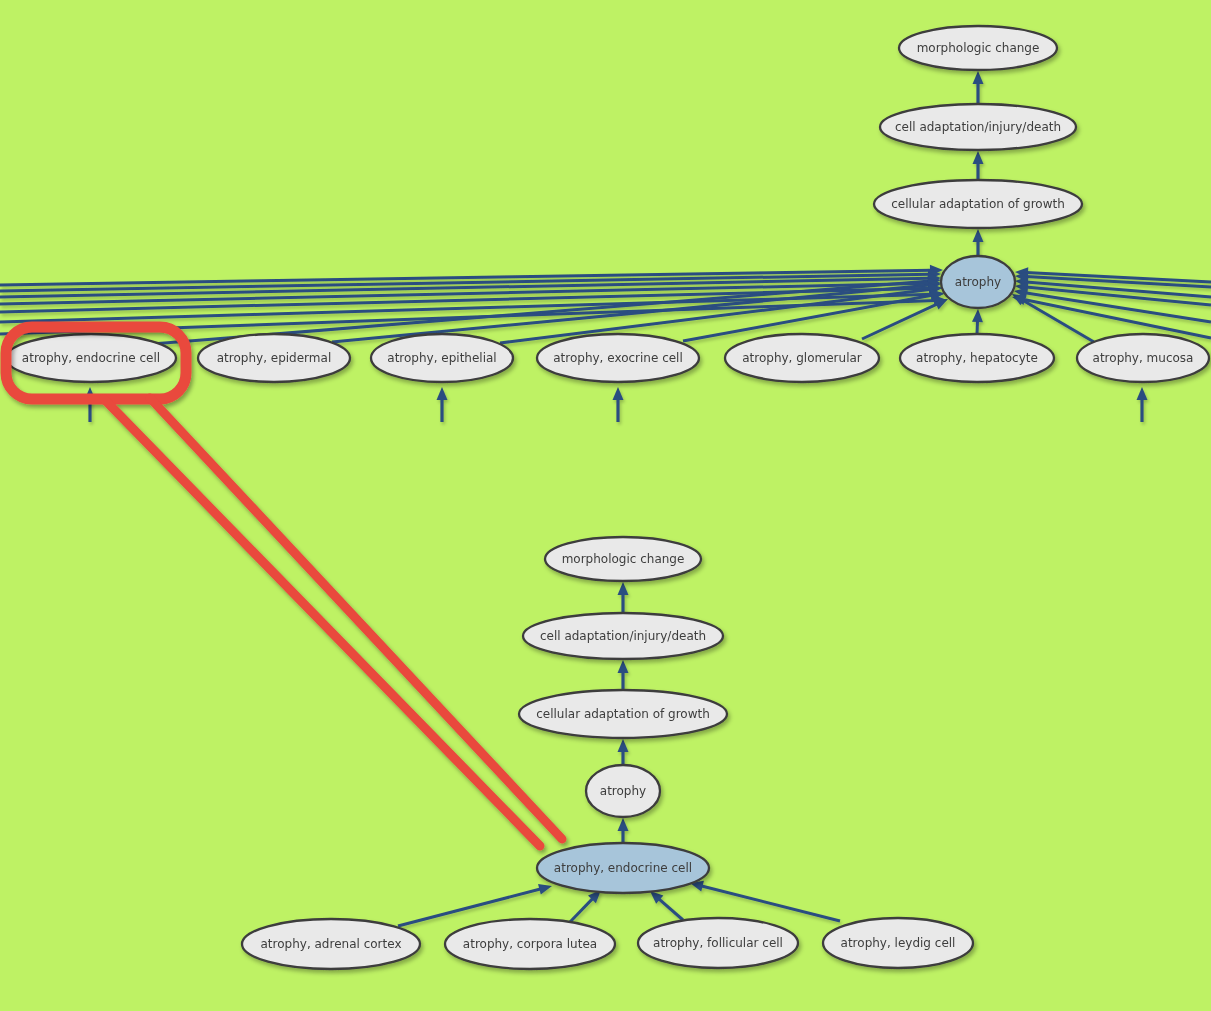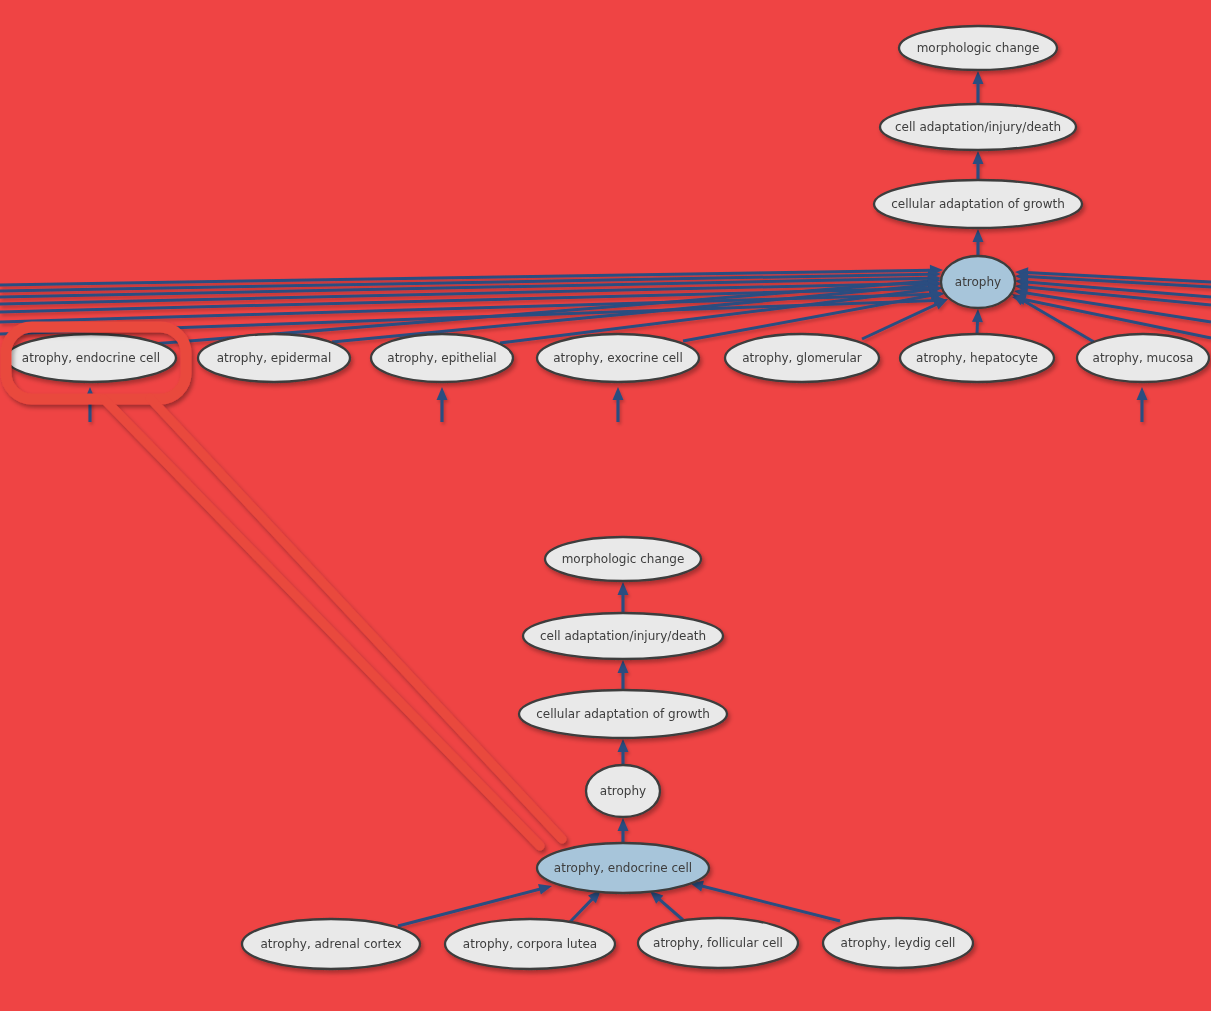--- a/index.html
+++ b/index.html
@@ -1,17 +1,17 @@
 <!DOCTYPE html>
 <html><head>
 <meta charset="utf-8">
 <style>
   html,body{margin:0;padding:0;background:#ffffff;width:1211px;height:1011px;overflow:hidden;
     font-family:"DejaVu Sans","Liberation Sans",sans-serif;}
-  #stage{position:relative;width:1211px;height:1011px;background:#ef4444;}
+  #stage{position:relative;width:1211px;height:1011px;background:#bef264;}
   svg text{font-family:"DejaVu Sans","Liberation Sans",sans-serif;font-size:12px;}
   .node{cursor:pointer;}
 </style>
 </head>
 <body>
 
 <div id="stage">
   <svg id="diagram-canvas" width="1211" height="1011" viewBox="0 0 1211 1011">
     <defs>
       <filter id="nodeShadow" x="-30%" y="-30%" width="170%" height="180%">

